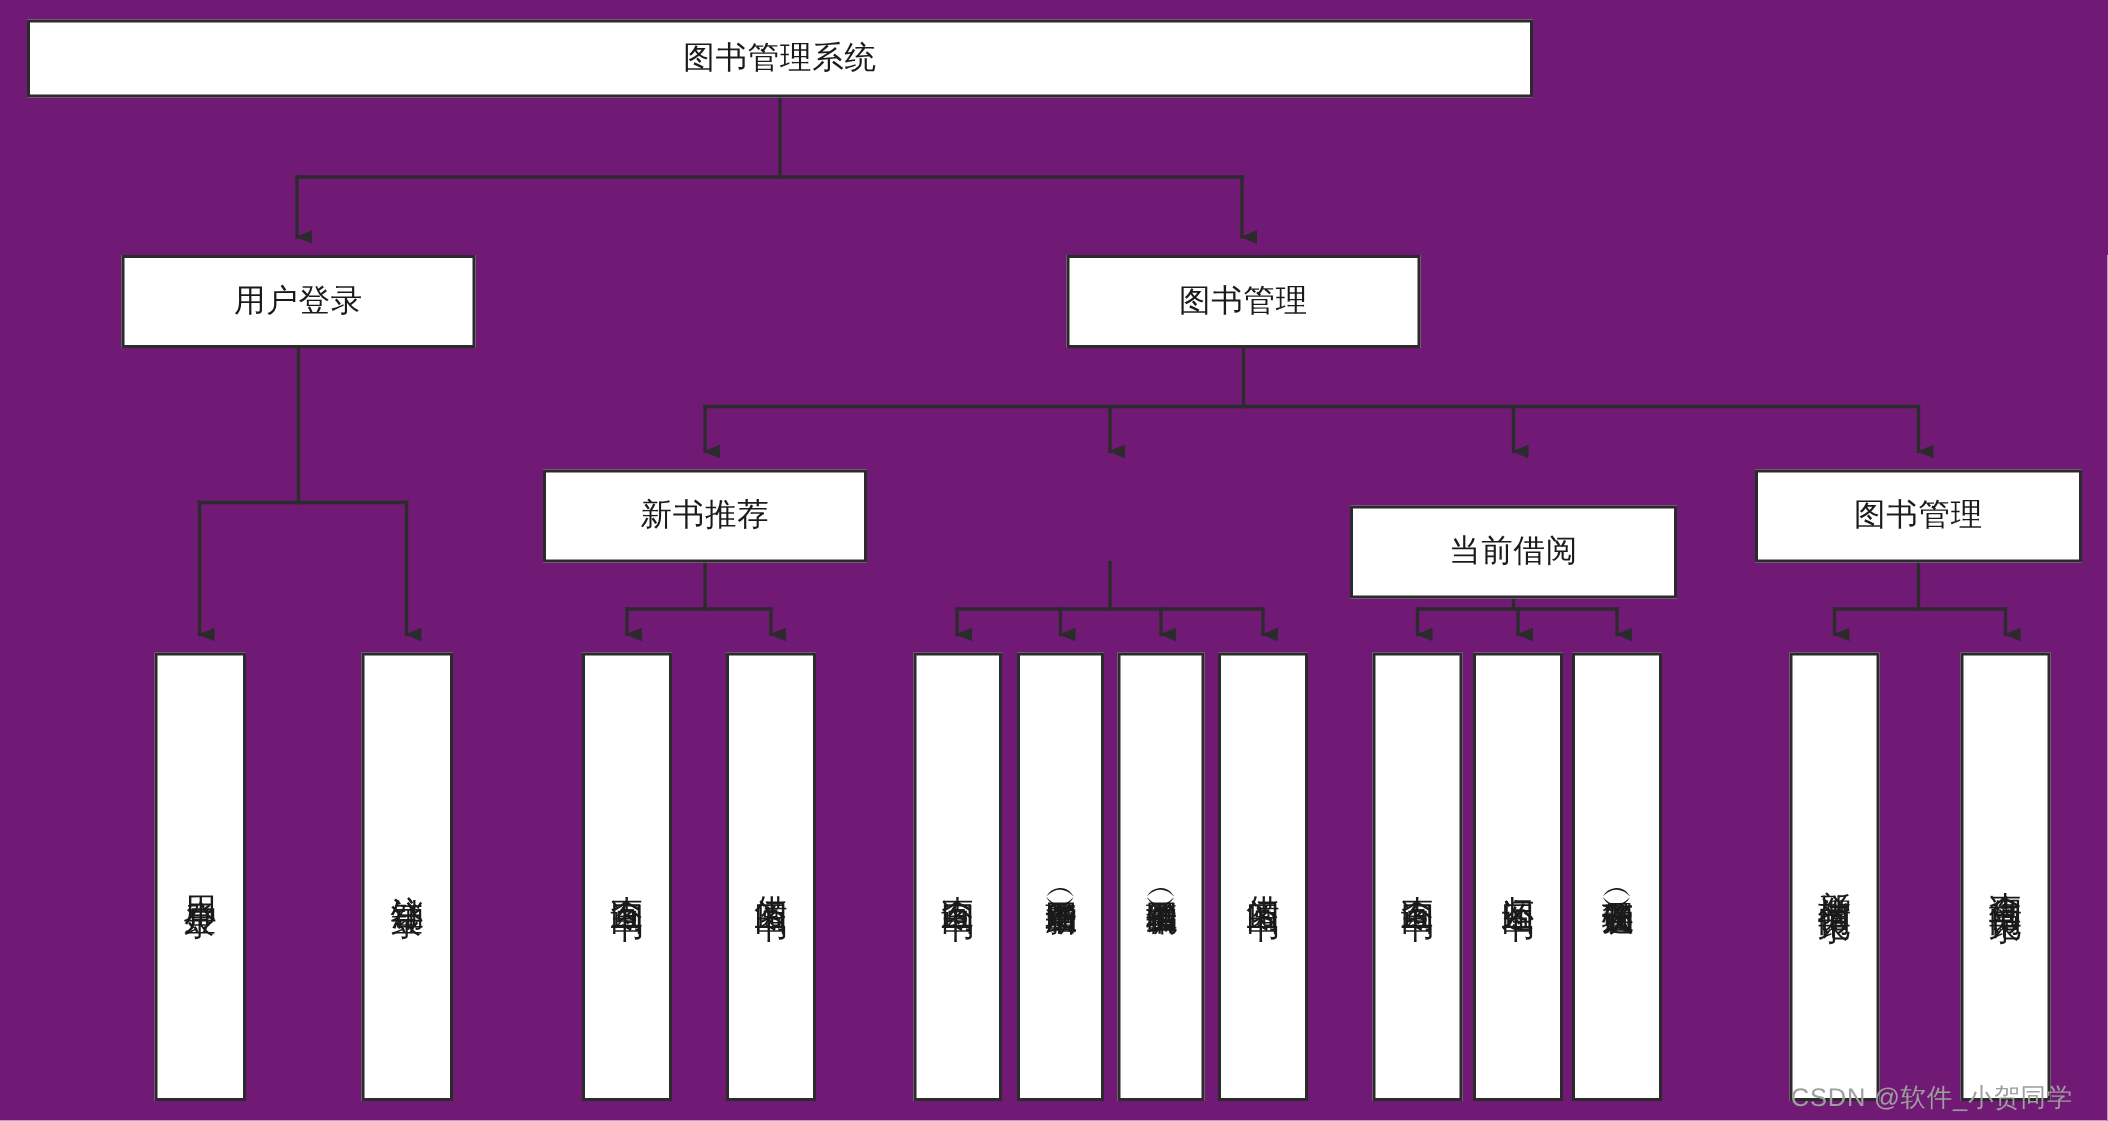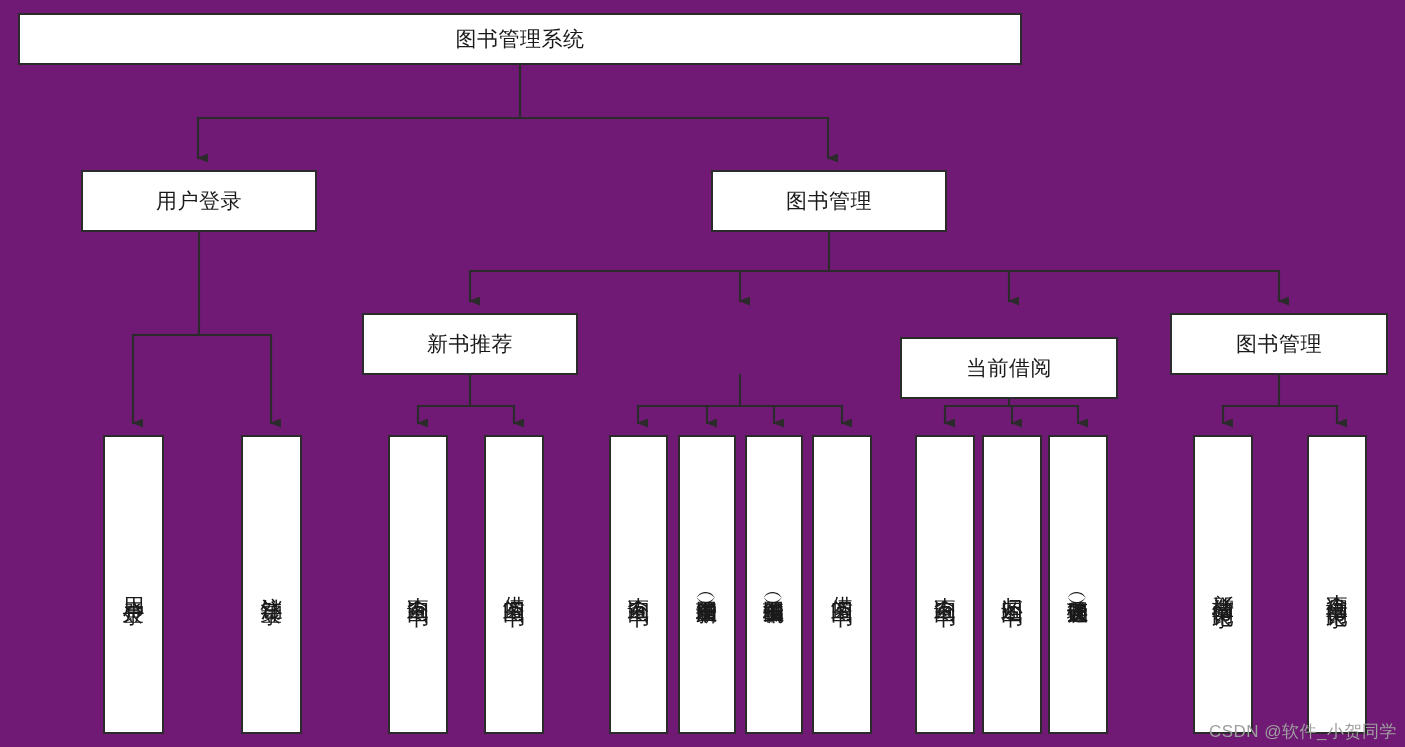--- a/index.html
+++ b/index.html
@@ -56,21 +56,21 @@
     font-size: 22px;
     letter-spacing: 3px;
     line-height: 1;
   }
   .node.vertical.tight .node-label {
     font-size: 21px;
     letter-spacing: 0px;
   }
   #watermark {
     position: absolute;
-    right: 8px;
+    right: 23px;
     bottom: 4px;
     font-size: 17px;
     color: #9e9e9e;
     letter-spacing: 0.5px;
     white-space: nowrap;
     pointer-events: none;
   }
 </style>
 </head>
 <body>

